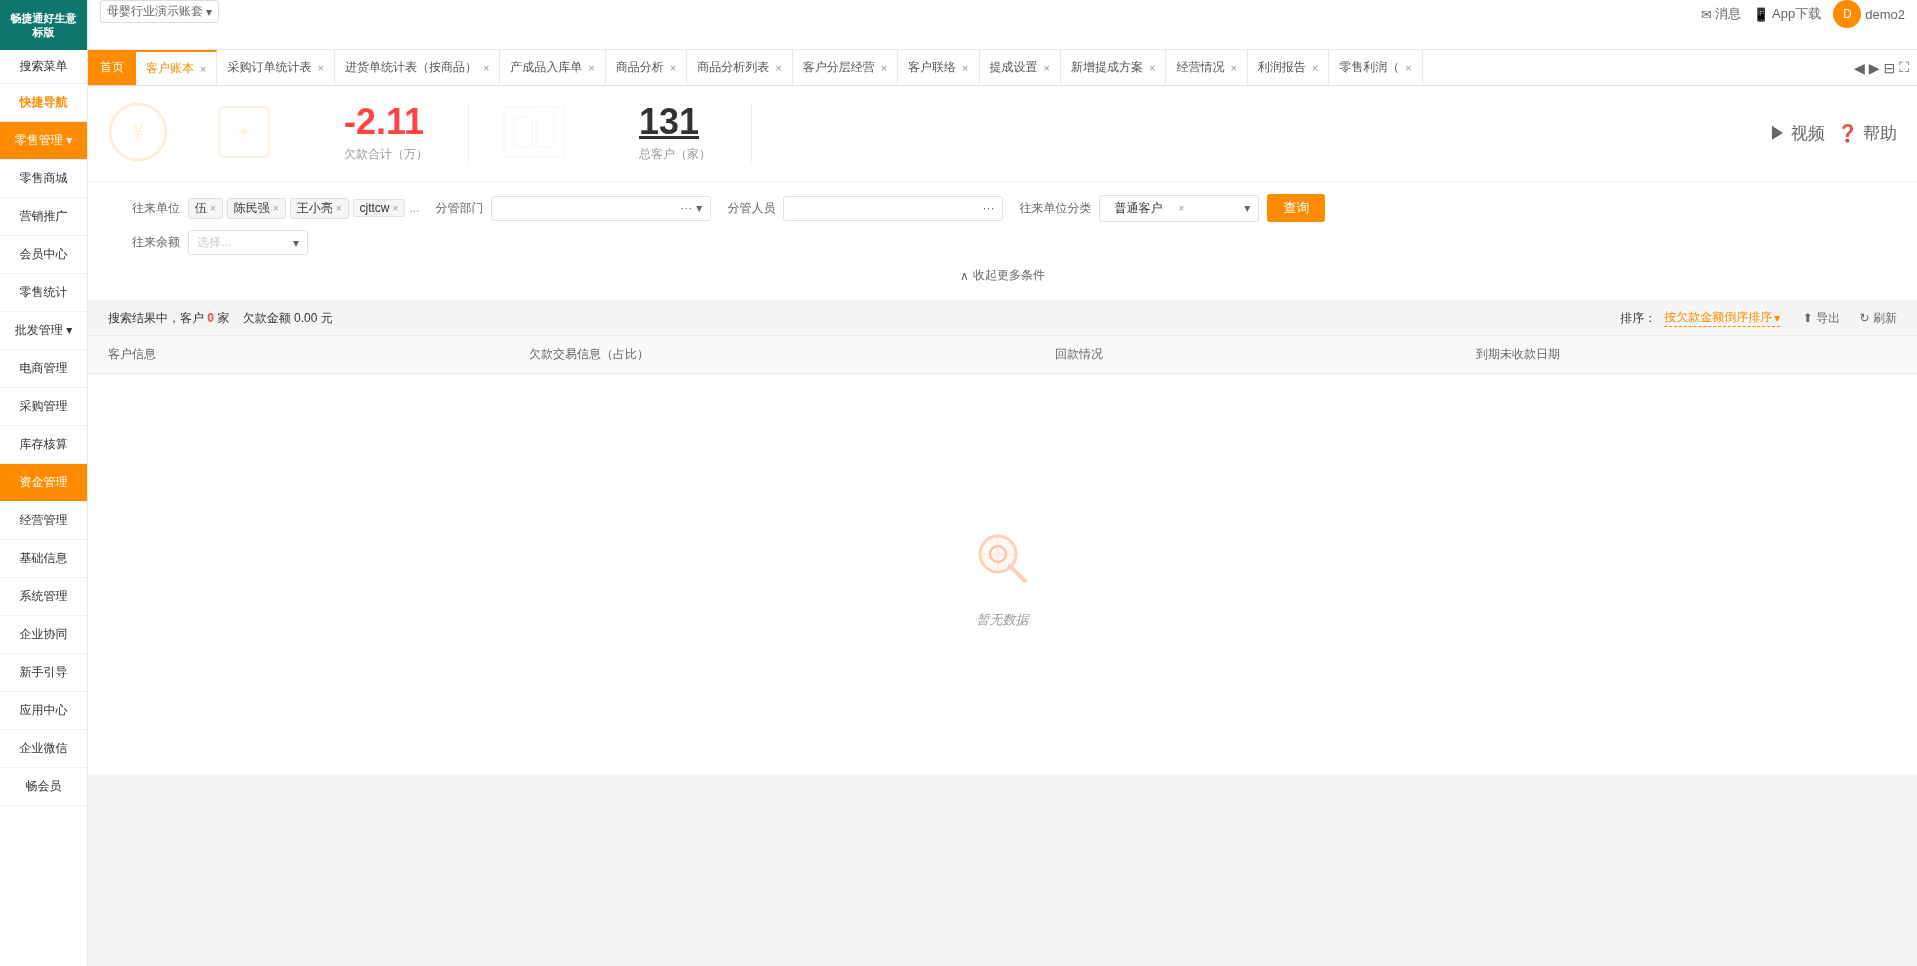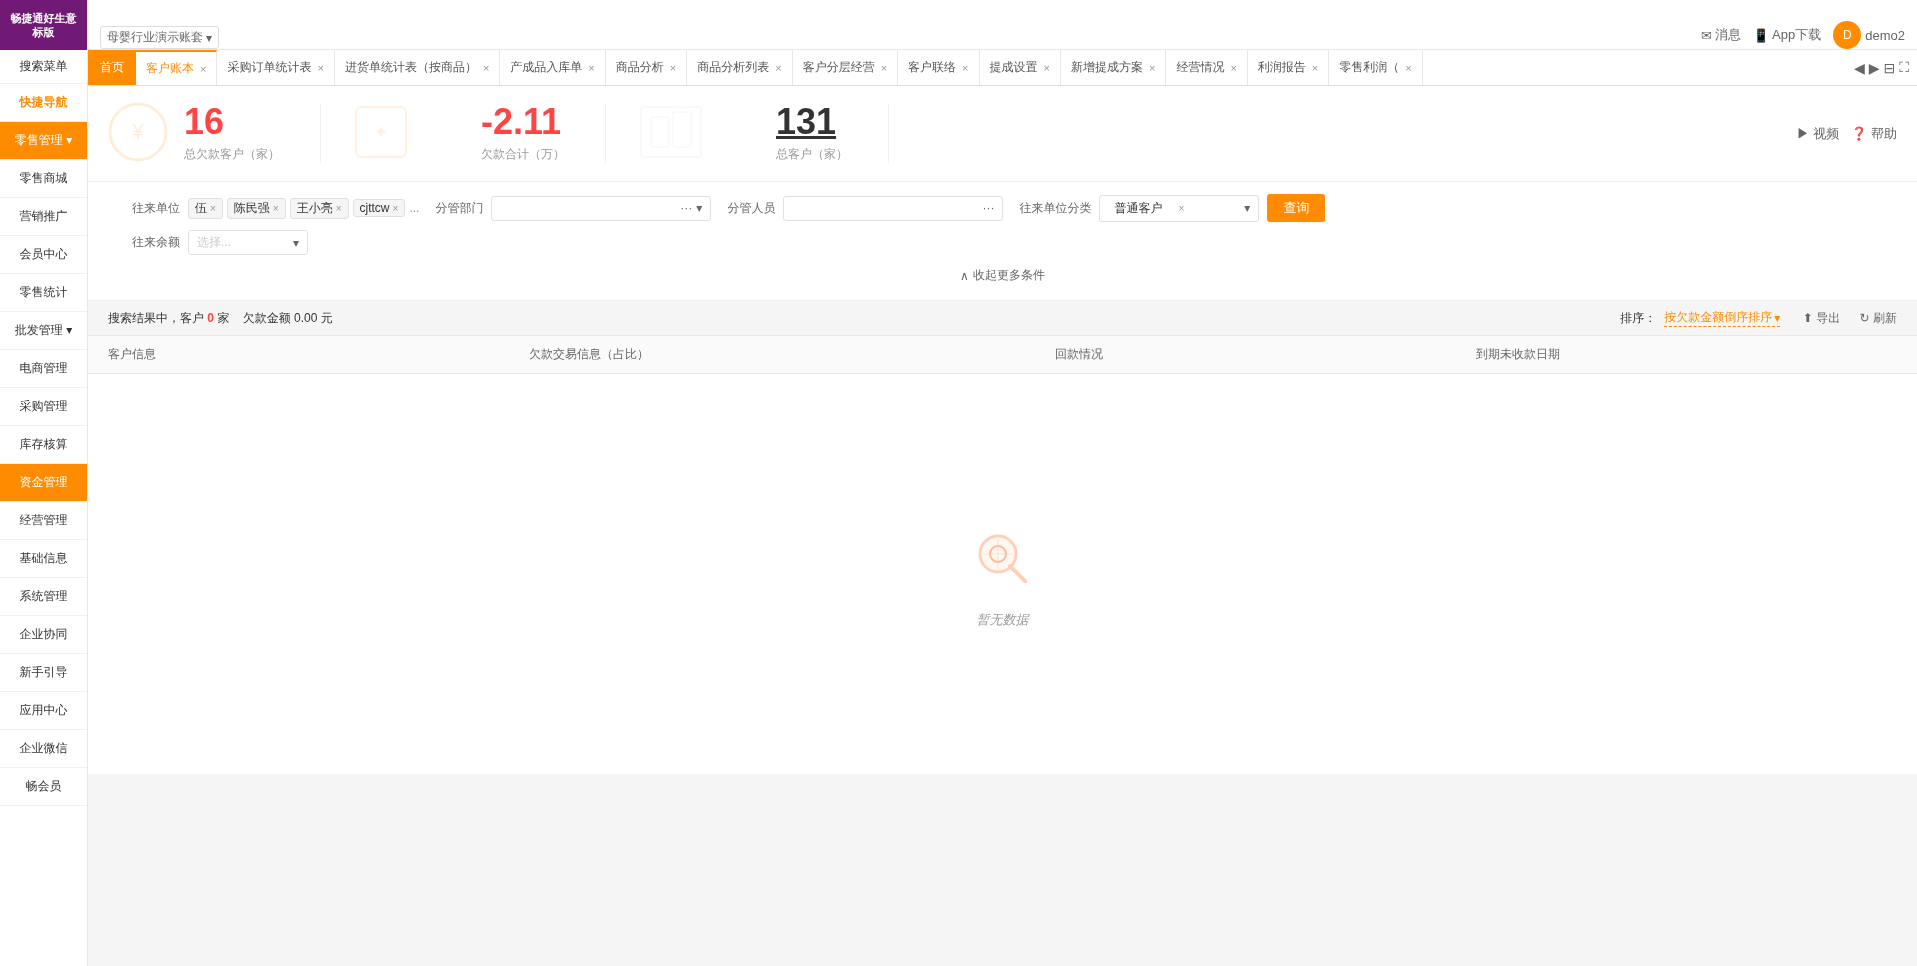--- a/index.html
+++ b/index.html
@@ -1,30 +1,30 @@
 <!DOCTYPE html>
 <html><head>
   <meta charset="utf-8">
   <style>
     * { box-sizing: border-box; margin: 0; padding: 0; }
     body { font-family: "Microsoft YaHei", "PingFang SC", Arial, sans-serif; font-size: 13px; background: #f5f5f5; display: flex; height: 100vh; overflow: hidden; }
 
     
     .sidebar { width: 88px; background: #fff; display: flex; flex-direction: column; border-right: 1px solid #e8e8e8; flex-shrink: 0; }
-    .sidebar-logo { background: #701a75; height: 50px; display: flex; align-items: center; justify-content: center; color: #fff; font-size: 12px; font-weight: bold; padding: 4px; text-align: center; line-height: 1.3; }
+    .sidebar-logo { background: #0f766e; height: 50px; display: flex; align-items: center; justify-content: center; color: #fff; font-size: 12px; font-weight: bold; padding: 4px; text-align: center; line-height: 1.3; }
     .sidebar-search { padding: 8px 6px; font-size: 12px; color: #333; text-align: center; cursor: pointer; border-bottom: 1px solid #f0f0f0; }
     .sidebar-nav-item { padding: 10px 6px; font-size: 12px; color: #333; text-align: center; cursor: pointer; border-bottom: 1px solid #f0f0f0; }
     .sidebar-nav-item.active { background: #ff8c00; color: #fff; }
     .sidebar-nav-item.quick { color: #ff8c00; font-weight: bold; }
 
     
     .main { flex: 1; display: flex; flex-direction: column; overflow: hidden; }
 
     
-    .top-header { height: 50px; background: #fff; display: flex; align-items: flex-end; justify-content: space-between; padding: 0 12px; border-bottom: 1px solid #e8e8e8; flex-shrink: 0; }
+    .top-header { height: 50px; background: #fff; display: flex; align-items: flex-start; justify-content: space-between; padding: 0 12px; border-bottom: 1px solid #e8e8e8; flex-shrink: 0; }
     .top-header-left { display: flex; align-items: center; gap: 8px; }
     .header-dropdown { font-size: 12px; color: #666; border: 1px solid #ddd; border-radius: 3px; padding: 2px 6px; cursor: pointer; display: flex; align-items: center; gap: 3px; }
     .top-header-right { display: flex; align-items: center; gap: 12px; font-size: 13px; color: #666; }
     .top-header-right .user { display: flex; align-items: center; gap: 4px; cursor: pointer; }
     .avatar { width: 28px; height: 28px; border-radius: 50%; background: #ff8c00; display: flex; align-items: center; justify-content: center; color: #fff; font-size: 12px; }
 
     
     .tab-bar { background: #fff; border-bottom: 1px solid #e0e0e0; display: flex; align-items: center; overflow: hidden; flex-shrink: 0; height: 36px; }
     .tab-item { display: flex; align-items: center; padding: 0 10px; height: 36px; border-right: 1px solid #e8e8e8; cursor: pointer; white-space: nowrap; font-size: 12px; color: #555; gap: 4px; flex-shrink: 0; }
     .tab-item.active { background: #fff; color: #ff8c00; border-top: 2px solid #ff8c00; }
@@ -36,21 +36,21 @@
     
     .content { flex: 1; overflow-y: auto; background: #f5f5f5; }
 
     
     .stats-bar { background: #fff; display: flex; align-items: center; padding: 16px 20px; gap: 0; border-bottom: 1px solid #f0f0f0; position: relative; }
     .stat-item { display: flex; flex-direction: column; align-items: flex-start; padding: 0 40px; border-right: 1px solid #f0f0f0; position: relative; }
     .stat-item:first-child { padding-left: 10px; }
     .stat-value { font-size: 36px; font-weight: bold; color: #ff4444; line-height: 1; }
     .stat-value.bold-underline { text-decoration: underline; color: #333; font-size: 36px; }
     .stat-label { font-size: 12px; color: #999; margin-top: 6px; }
-    .stats-bar-right { margin-left: auto; display: flex; gap: 12px; align-items: center; font-size: 13px; color: #666; }
+    .stats-bar-right { margin-left: auto; display: flex; gap: 12px; align-items: center; font-size: 17px; color: #666; }
     .stats-bar-right span { cursor: pointer; }
 
     
     .filter-area { background: #fff; padding: 12px 20px; border-bottom: 1px solid #f0f0f0; }
     .filter-row { display: flex; align-items: center; gap: 8px; margin-bottom: 8px; flex-wrap: wrap; margin-left: 24px; }
     .filter-label { font-size: 12px; color: #666; white-space: nowrap; }
     .filter-tags { display: flex; align-items: center; gap: 4px; flex-wrap: wrap; }
     .filter-tag { display: flex; align-items: center; gap: 3px; background: #f5f5f5; border: 1px solid #e0e0e0; border-radius: 3px; padding: 1px 6px; font-size: 12px; color: #333; }
     .filter-tag .remove { cursor: pointer; color: #999; font-size: 10px; }
     .filter-more { font-size: 12px; color: #999; cursor: pointer; }
@@ -201,24 +201,20 @@
 
     <div class="stats-bar">
 
       <div style="position:relative;margin-right:16px;opacity:0.15;">
         <svg width="60" height="60" viewBox="0 0 60 60">
             <circle cx="30" cy="30" r="28" stroke="#ff8c00" stroke-width="3" fill="none"></circle>
             <text x="30" y="36" text-anchor="middle" font-size="20" fill="#ff8c00">¥</text>
           </svg>
       </div>
 
-      <div class="stat-item" style="padding-left:0;">
-        <span class="stat-value">16</span>
-        <span class="stat-label">总欠款客户（家）</span>
-      </div>
 
       <div style="position:relative;margin:0 30px;opacity:0.12;">
         <svg width="60" height="60" viewBox="0 0 60 60">
             <rect x="5" y="5" width="50" height="50" rx="5" stroke="#ff8c00" stroke-width="2" fill="none"></rect>
             <text x="30" y="36" text-anchor="middle" font-size="18" fill="#ff8c00">✦</text>
           </svg>
       </div>
 
       <div class="stat-item">
         <span class="stat-value">-2.11</span>

